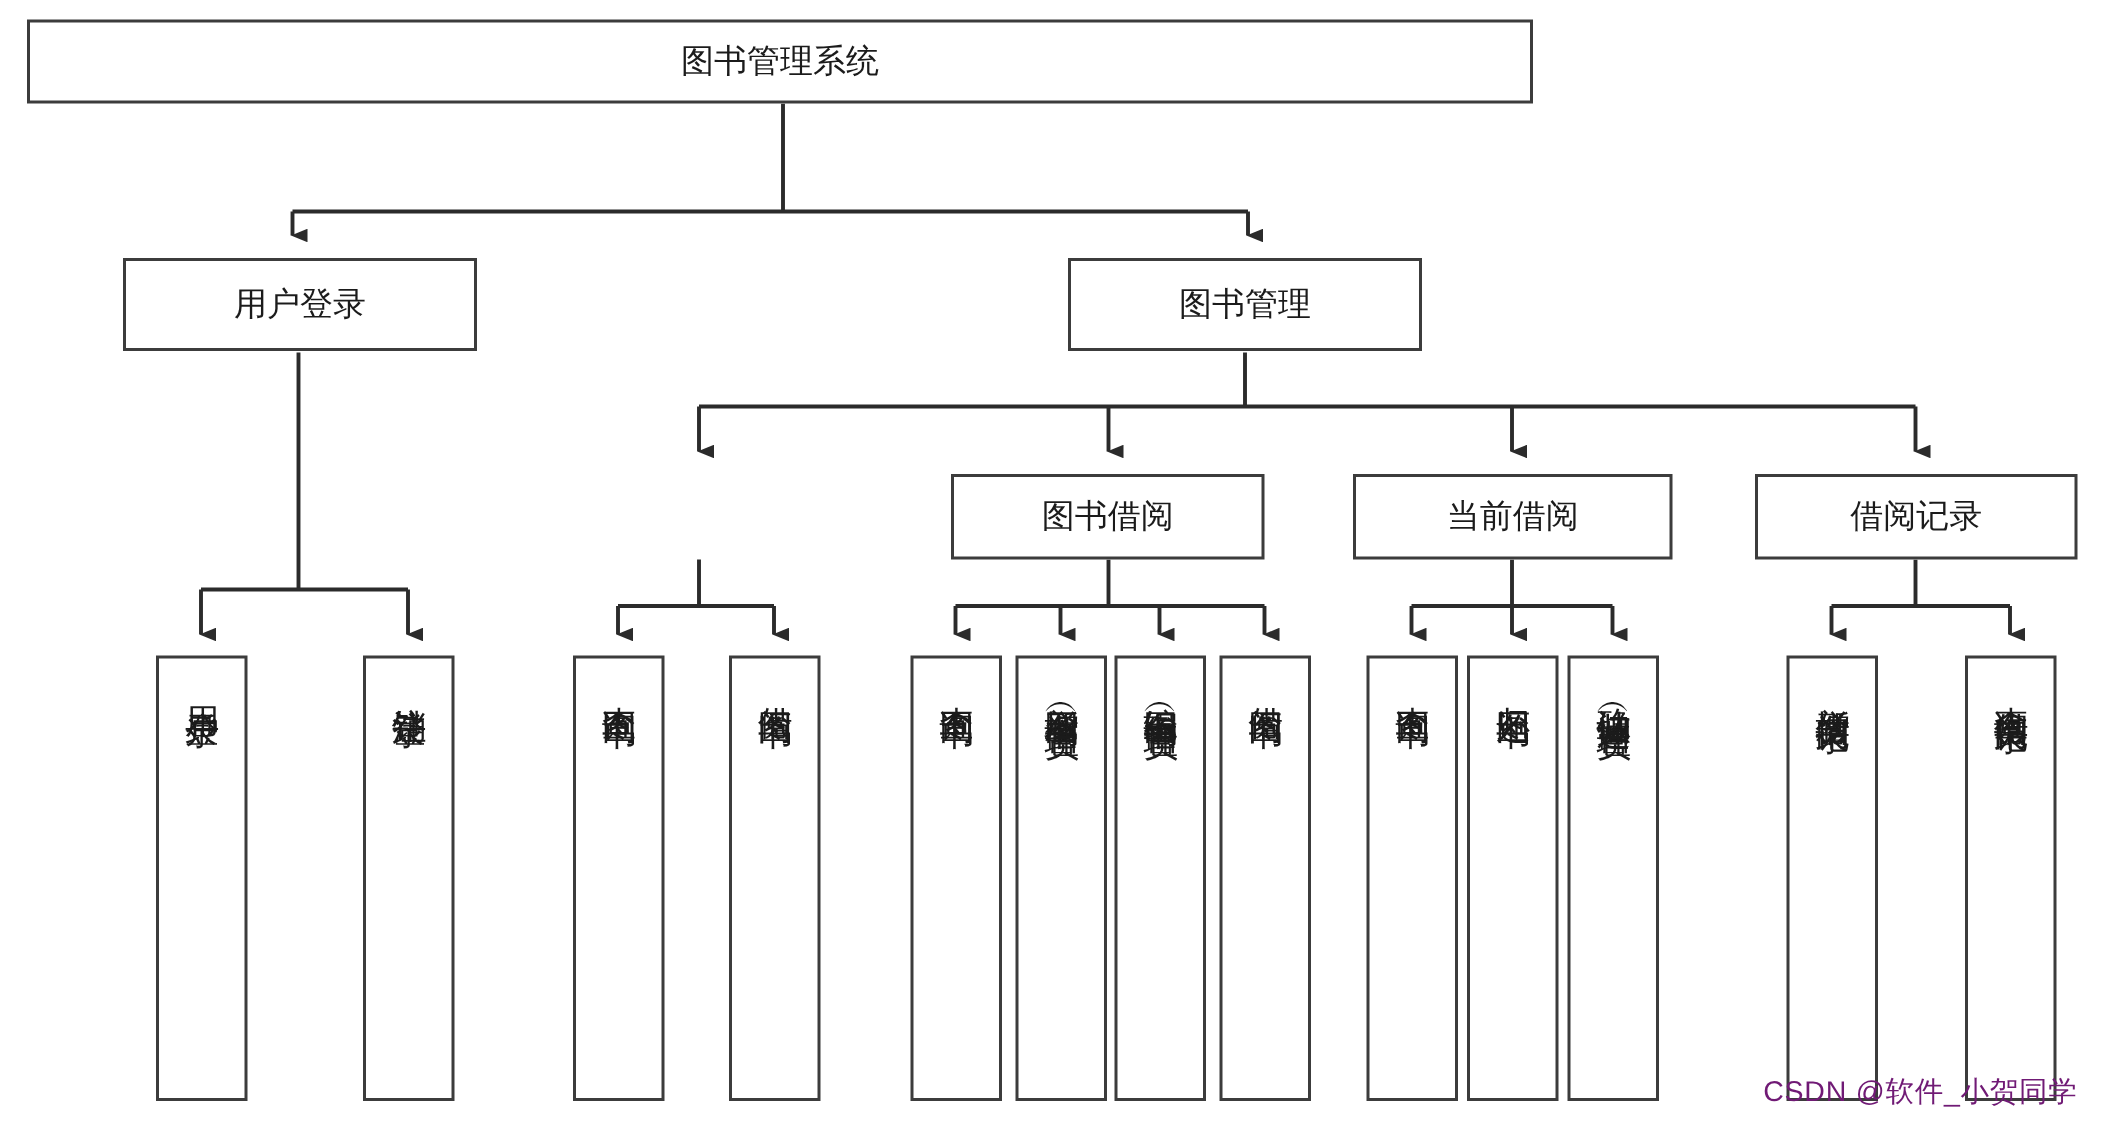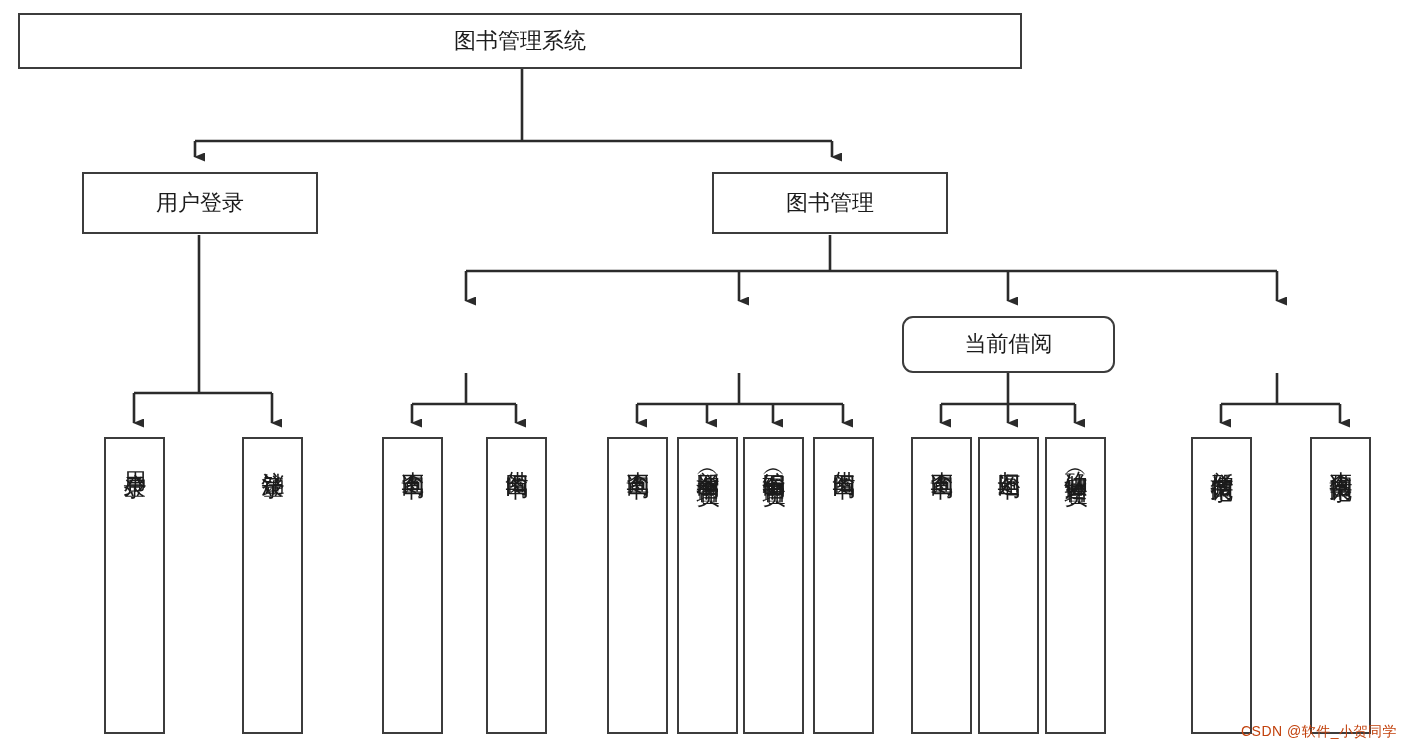--- a/index.html
+++ b/index.html
@@ -54,24 +54,24 @@
   .node.vertical .node-label {
     writing-mode: vertical-rl;
     text-orientation: upright;
     font-size: 23px;
     line-height: 1.12;
     letter-spacing: 2px;
     white-space: normal;
   }
   .watermark {
     position: absolute;
-    right: 8px;
+    right: 20px;
     bottom: 6px;
-    font-size: 14px;
-    color: #c2410c;
+    font-size: 19px;
+    color: #701a75;
     letter-spacing: 0.5px;
     white-space: nowrap;
   }
 </style>
 </head>
 <body>
 
 <div id="canvas">
 
   <svg class="connectors" viewBox="0 0 1405 747">
@@ -128,22 +128,28 @@
     <span class="node-label">图书管理系统</span>
   </div>
 
   <div class="node horizontal" style="left:82px; top:172px; width:236px; height:62px;">
     <span class="node-label">用户登录</span>
   </div>
   <div class="node horizontal" style="left:712px; top:172px; width:236px; height:62px;font-family:Liberation Serif, serif;">
     <span class="node-label">图书管理</span>
   </div>
 
-  <div class="node horizontal" style="left:902px; top:316px; width:213px; height:57px;border-radius:11px;">
+  <div class="node horizontal" style="left:634px; top:316px; width:209px; height:57px;">
+    <span class="node-label">图书借阅</span>
+  </div>
+  <div class="node horizontal" style="left:902px; top:316px; width:213px; height:57px;">
     <span class="node-label">当前借阅</span>
+  </div>
+  <div class="node horizontal" style="left:1170px; top:316px; width:215px; height:57px;">
+    <span class="node-label">借阅记录</span>
   </div>
 
   <div class="node vertical" style="left:104px; top:437px; width:61px; height:297px;">
     <span class="node-label">用户登录</span>
   </div>
   <div class="node vertical" style="left:242px; top:437px; width:61px; height:297px;">
     <span class="node-label">注销登录</span>
   </div>
 
   <div class="node vertical" style="left:382px; top:437px; width:61px; height:297px;">

